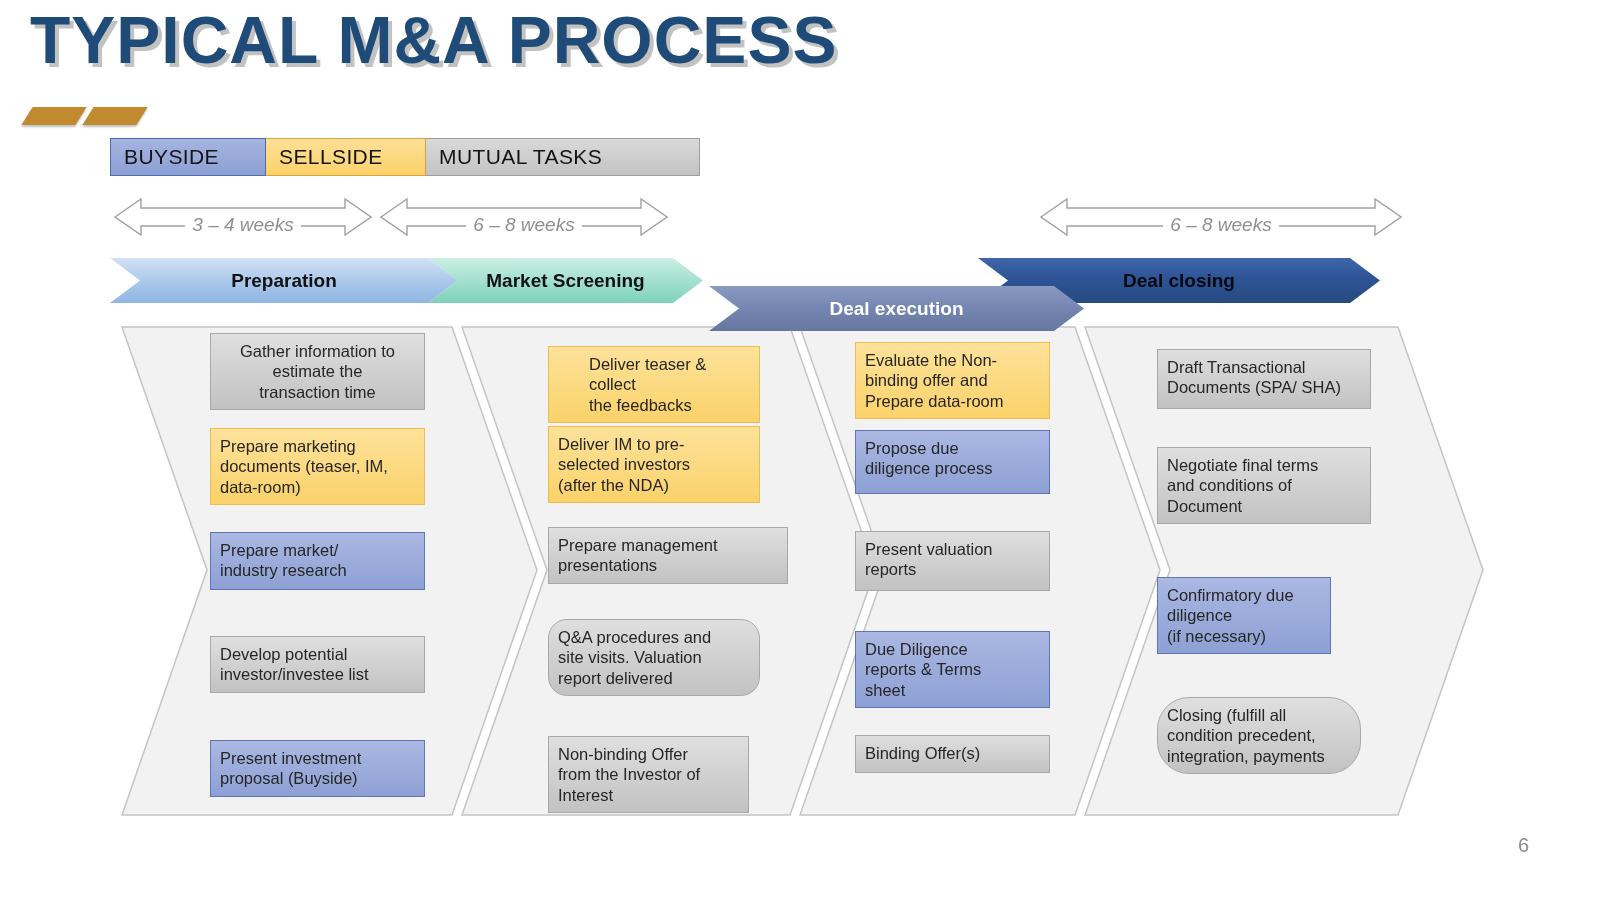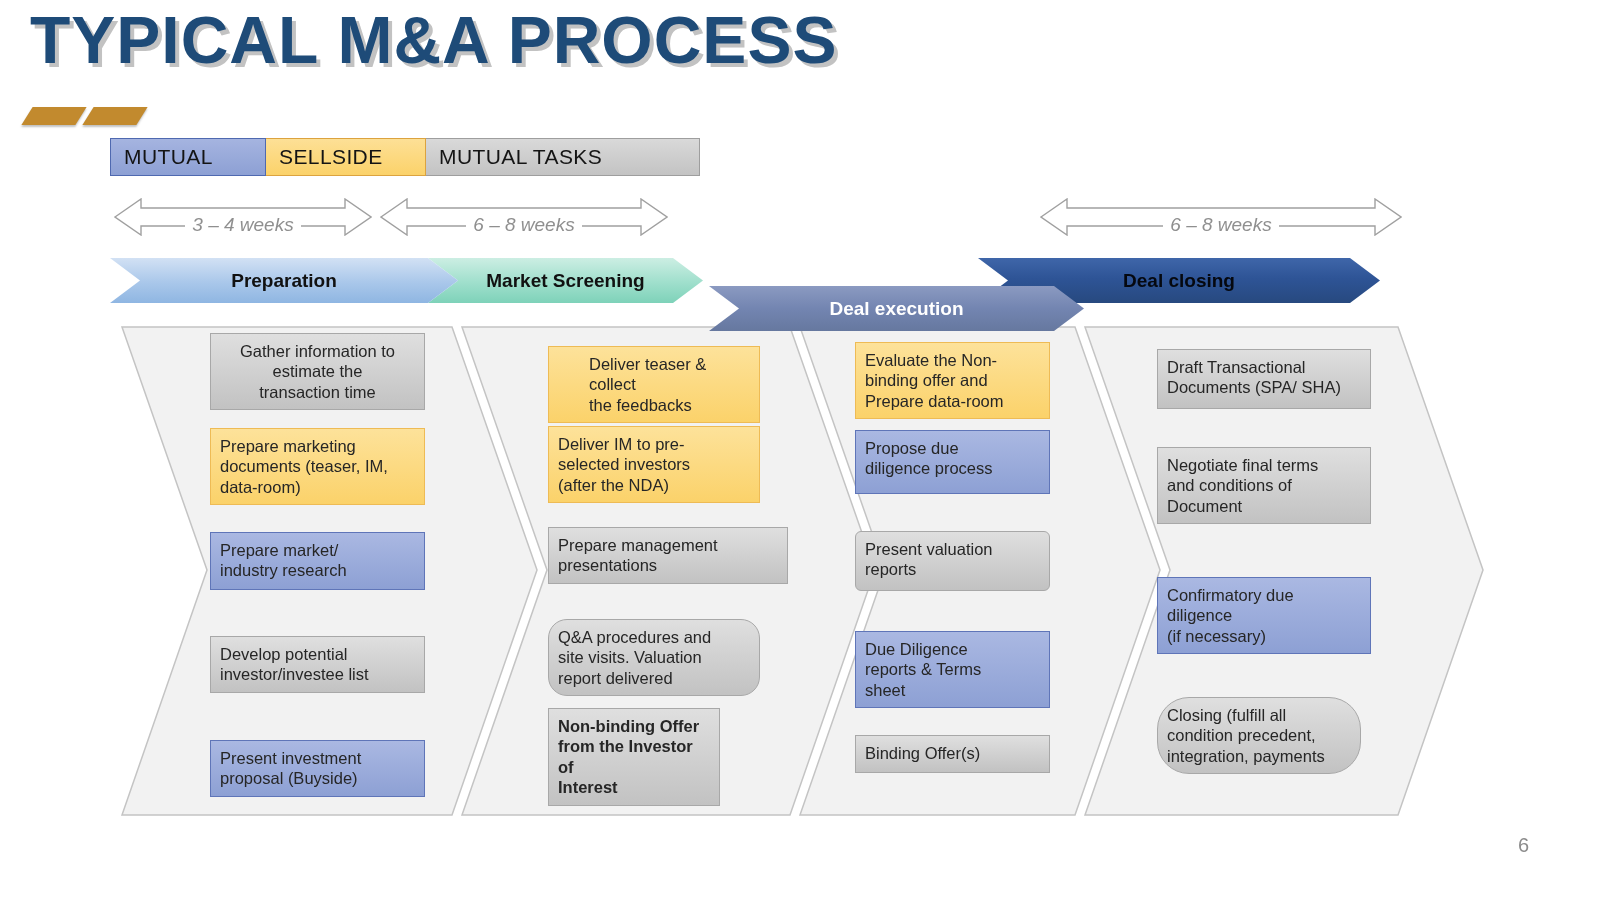--- a/index.html
+++ b/index.html
@@ -63,21 +63,21 @@
 
   <h1 class="title">TYPICAL M&amp;A PROCESS</h1>
 
   <div class="deco">
     <div class="para"></div>
     <div class="para"></div>
   </div>
 
   <div class="legend">
     <div class="leg leg-buy">
-      <span>MUTUAL</span>
+      <span>BUYSIDE</span>
     </div>
     <div class="leg leg-sell">
       <span>SELLSIDE</span>
     </div>
     <div class="leg leg-mutual">
       <span>MUTUAL TASKS</span>
     </div>
   </div>
 
   <div class="arrow" style="left:114px;width:258px;">
@@ -141,42 +141,42 @@
   <div class="task sell" style="left:548px;top:346px;width:212px;min-height:54px;padding-left:40px;">Deliver teaser &amp; collect
 the feedbacks</div>
   <div class="task sell" style="left:548px;top:426px;width:212px;min-height:68px;">Deliver IM to pre-
 selected investors
 (after the NDA)</div>
   <div class="task mutual" style="left:548px;top:527px;width:240px;min-height:54px;">Prepare management
 presentations</div>
   <div class="task mutual" style="left:548px;top:619px;width:212px;min-height:66px;border-radius:19px;">Q&amp;A procedures and
 site visits. Valuation
 report delivered</div>
-  <div class="task mutual" style="left:548px;top:708px;width:172px;min-height:66px;font-weight:bold;">Non-binding Offer
+  <div class="task mutual" style="left:548px;top:736px;width:201px;min-height:66px;">Non-binding Offer
 from the Investor of
 Interest</div>
 
   <div class="task sell" style="left:855px;top:342px;width:195px;min-height:62px;">Evaluate the Non-
 binding offer and
 Prepare data-room</div>
   <div class="task buy" style="left:855px;top:430px;width:195px;min-height:64px;">Propose due
 diligence process</div>
-  <div class="task mutual" style="left:855px;top:531px;width:195px;min-height:60px;border-radius:6px;">Present valuation
+  <div class="task mutual" style="left:855px;top:531px;width:195px;min-height:60px;">Present valuation
 reports</div>
   <div class="task buy" style="left:855px;top:631px;width:195px;min-height:68px;">Due Diligence
 reports &amp; Terms
 sheet</div>
   <div class="task mutual" style="left:855px;top:735px;width:195px;min-height:38px;">Binding Offer(s)</div>
 
   <div class="task mutual" style="left:1157px;top:349px;width:214px;min-height:60px;">Draft Transactional
 Documents (SPA/ SHA)</div>
   <div class="task mutual" style="left:1157px;top:447px;width:214px;min-height:66px;">Negotiate final terms
 and conditions of
 Document</div>
-  <div class="task buy" style="left:1157px;top:577px;width:214px;min-height:66px;">Confirmatory due
+  <div class="task buy" style="left:1157px;top:577px;width:174px;min-height:66px;">Confirmatory due
 diligence
 (if necessary)</div>
   <div class="task mutual" style="left:1157px;top:697px;width:204px;min-height:70px;border-radius:32px;">Closing (fulfill all
 condition precedent,
 integration, payments</div>
 
   <div class="pagenum">6</div>
 
 </div>
 

